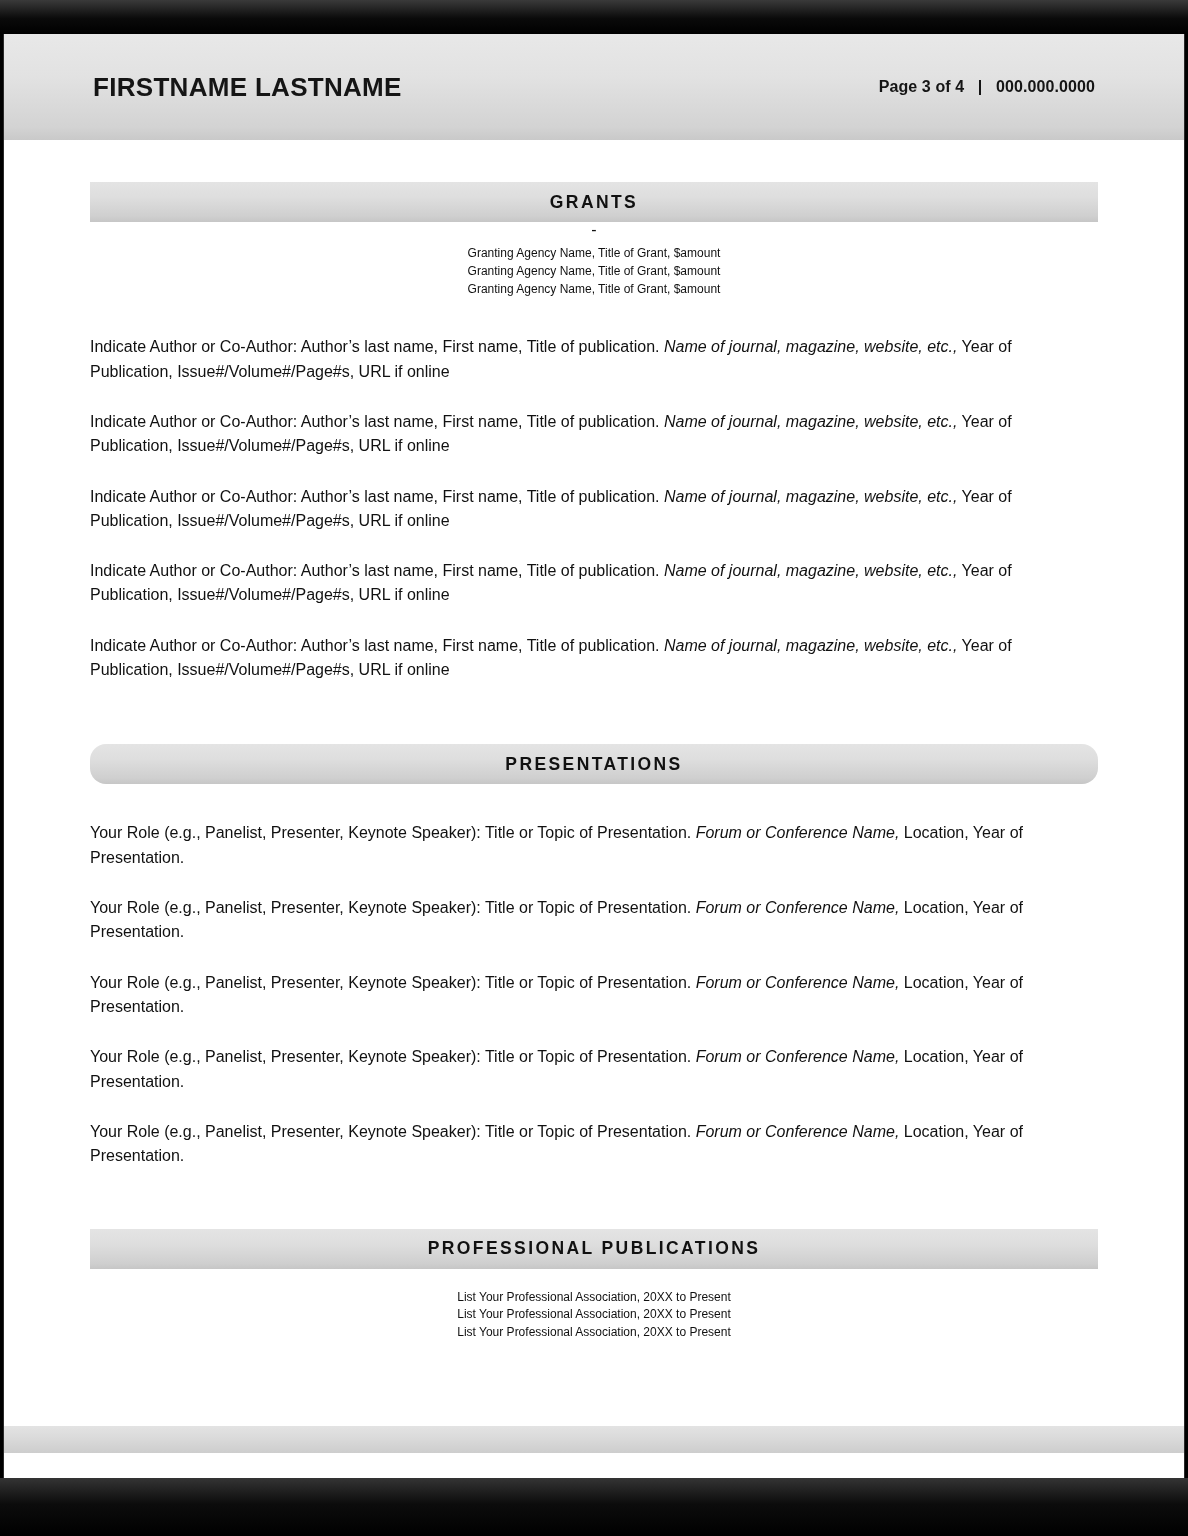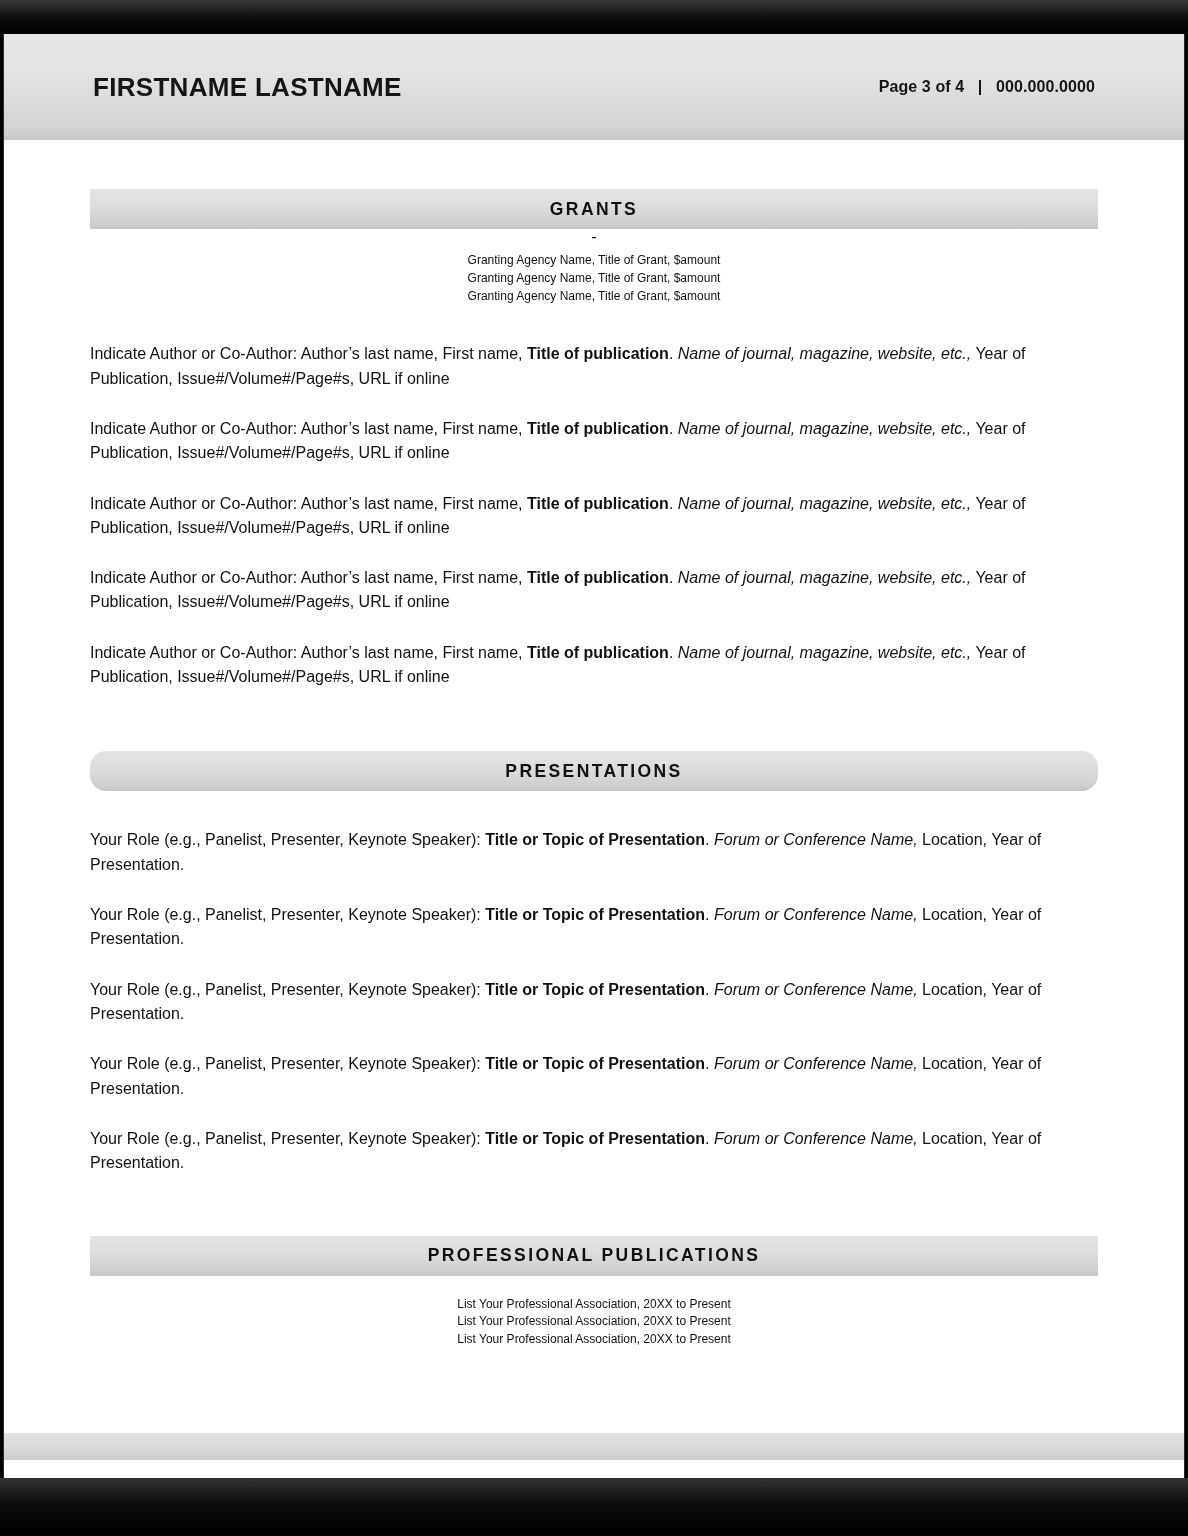--- a/index.html
+++ b/index.html
@@ -92,21 +92,21 @@
   .page-body {
     position: relative;
     padding: 0 0 0 0;
     background: #ffffff;
     height: 1304px;
     box-sizing: border-box;
   }
 
   .content {
     position: relative;
-    margin: 16px auto;
+    margin: 9px auto;
     width: 1008px;
     padding-top: 33px;
   }
 
   
   .section-bar {
     width: 1008px;
     height: 40px;
     background: linear-gradient(to bottom, #e4e4e4 0%, #dedede 38%, #cfcfcf 86%, #c6c6c6 100%);
     display: flex;
@@ -141,21 +141,21 @@
   }
 
   
   .entry {
     font-size: 16px;
     line-height: 1.52;
     color: #111111;
     text-align: left;
     max-width: 1000px;
   }
-  .entry b { font-weight: bold; }
+  .entry b { font-weight: normal; }
   .entry i { }
 
   .sp-grants-list   { margin-top: 7px; }
   .sp-pub-head      { margin-top: 49px; }
   .sp-pub-first     { margin-top: 37px; }
   .entry + .entry   { margin-top: 26px; }
   .sp-pres-head     { margin-top: 62px; border-radius: 16px; }
   .sp-pres-first    { margin-top: 37px; }
   .sp-mem-head      { margin-top: 60px; }
   .sp-mem-list      { margin-top: 20px; }

